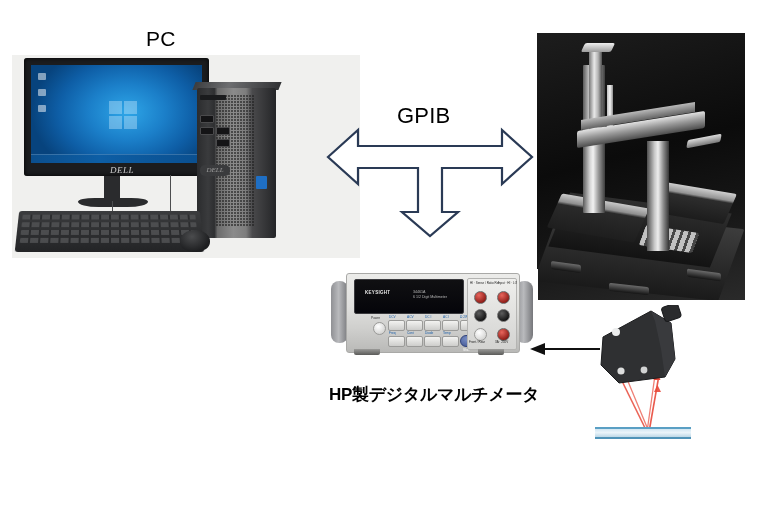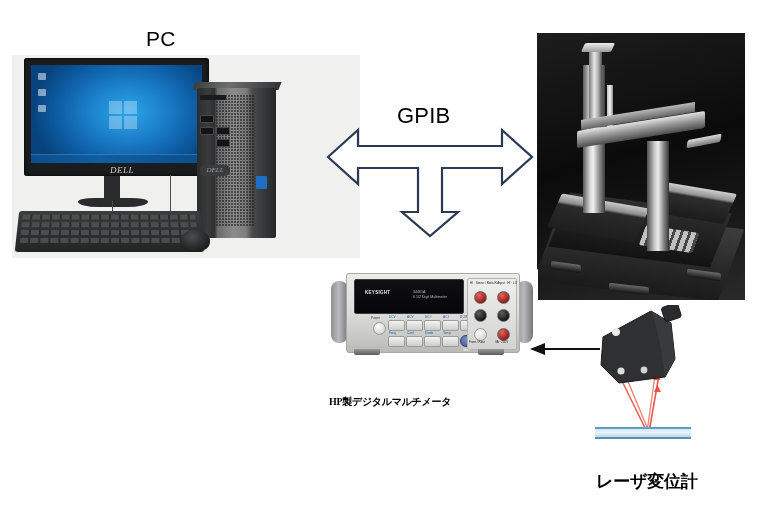--- a/index.html
+++ b/index.html
@@ -39,25 +39,24 @@
     font-family: "DejaVu Sans", sans-serif;
     font-weight: 500;
   }
   .label-gpib {
     left: 397px; top: 103px;
     font-size: 22px;
     font-family: "Liberation Sans", sans-serif;
   }
   .label-dmm {
     left: 329px; top: 383px;
-    font-size: 10px;
-    font-family: Liberation Serif, serif;
+    font-size: 17px;
+    font-family: Liberation Sans, sans-serif;
     font-weight: 600;
     letter-spacing: -0.3px;
-    margin-top: 12px;
   }
   .label-laser {
     left: 596px; top: 470px;
     font-size: 17px;
     font-family: "DejaVu Sans", sans-serif;
     font-weight: 600;
     letter-spacing: -0.2px;
   }
 
   
@@ -630,15 +629,14 @@
         <path d="M 18 32 L 66 6 L 86 18 L 90 54 L 80 72 L 34 78 L 16 60 Z" fill="#2f3032" stroke="#1b1c1e" stroke-width="1"></path>
         <path d="M 66 6 L 86 18 L 90 54 L 80 72 L 76 44 L 70 16 Z" fill="#3b3c3f" opacity="0.85"></path>
         <rect x="78" y="0" width="17" height="15" rx="3" fill="#2a2b2d" stroke="#191a1c" stroke-width="1" transform="rotate(-18 86 8)"></rect>
         <circle cx="31" cy="27" r="4" fill="#eceded"></circle>
         <circle cx="36" cy="66" r="3.6" fill="#dcdddd"></circle>
         <circle cx="59" cy="65" r="3.4" fill="#d2d3d3"></circle>
       </g>
     </svg>
     <div class="laser-target"></div>
   </div>
-  <div class="label label-laser">レーザ変位計</div>
 
 </div>
 
 </body></html>

